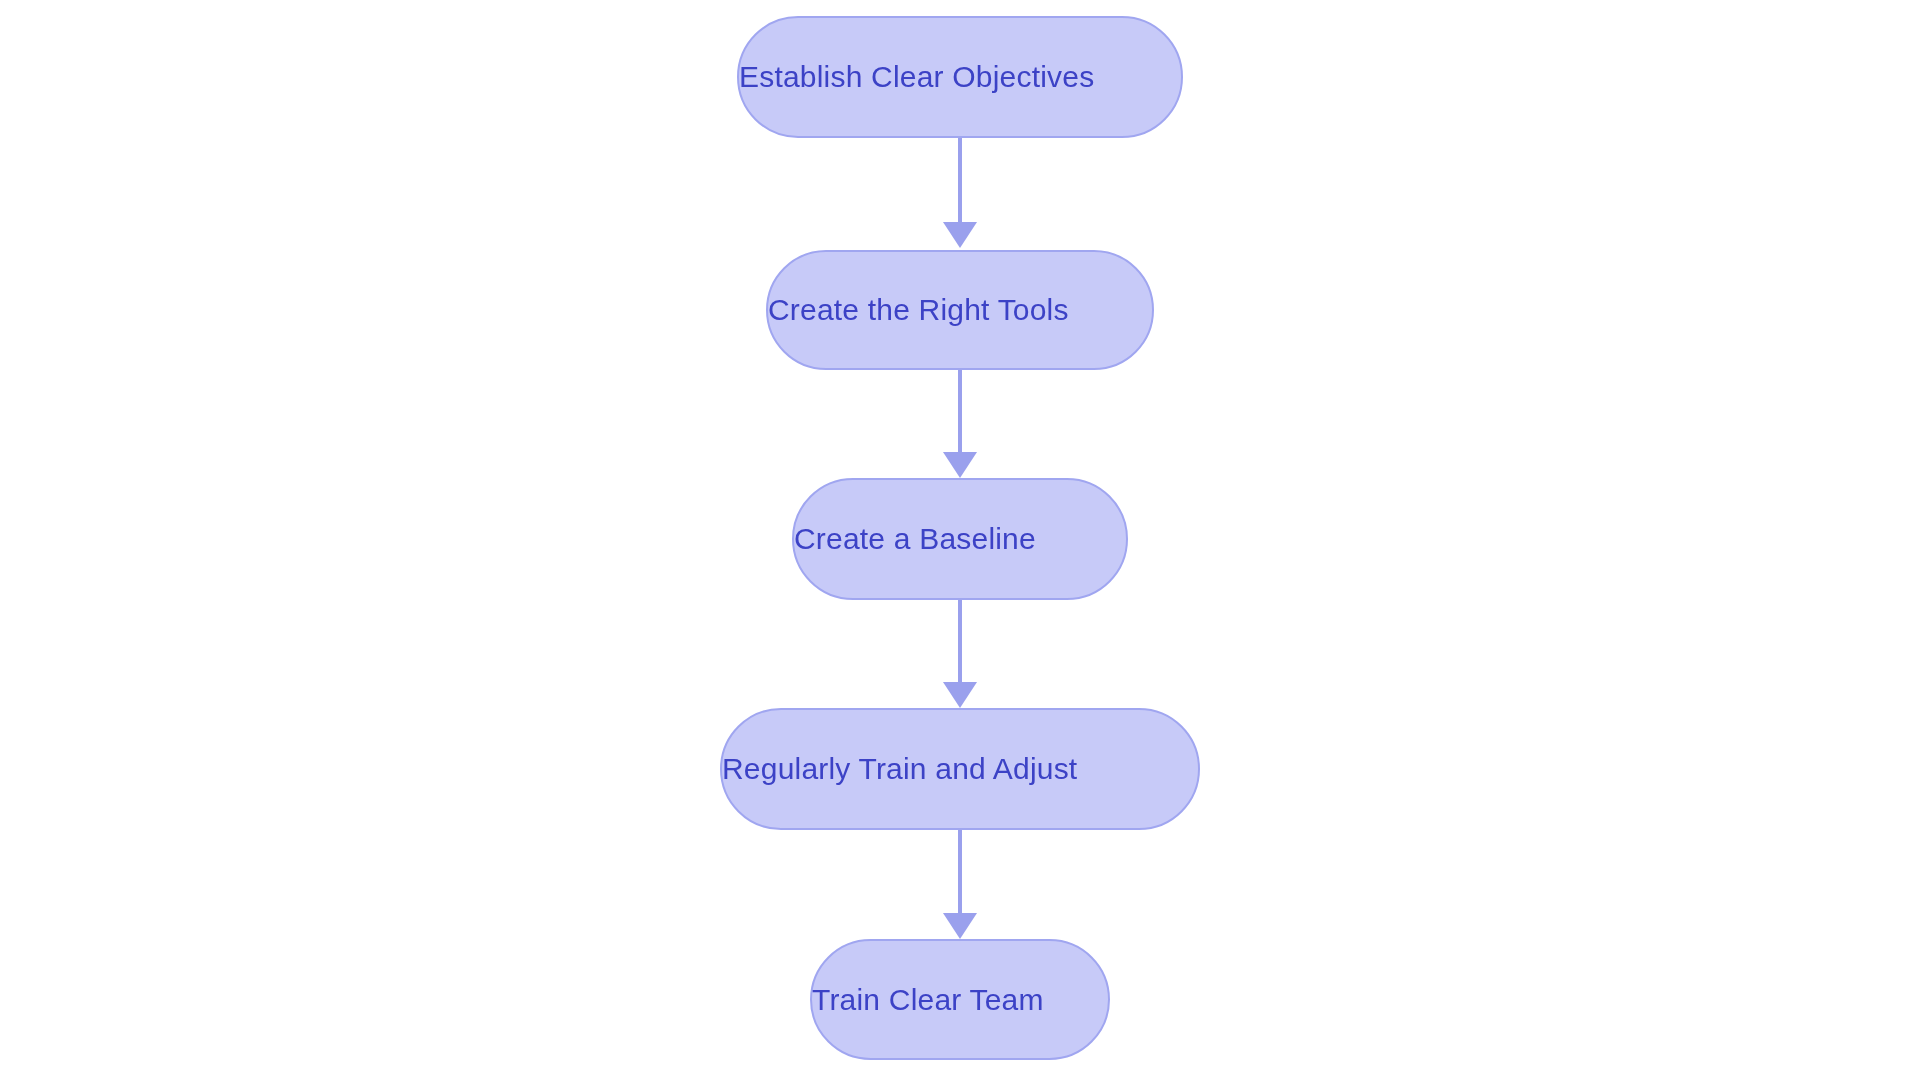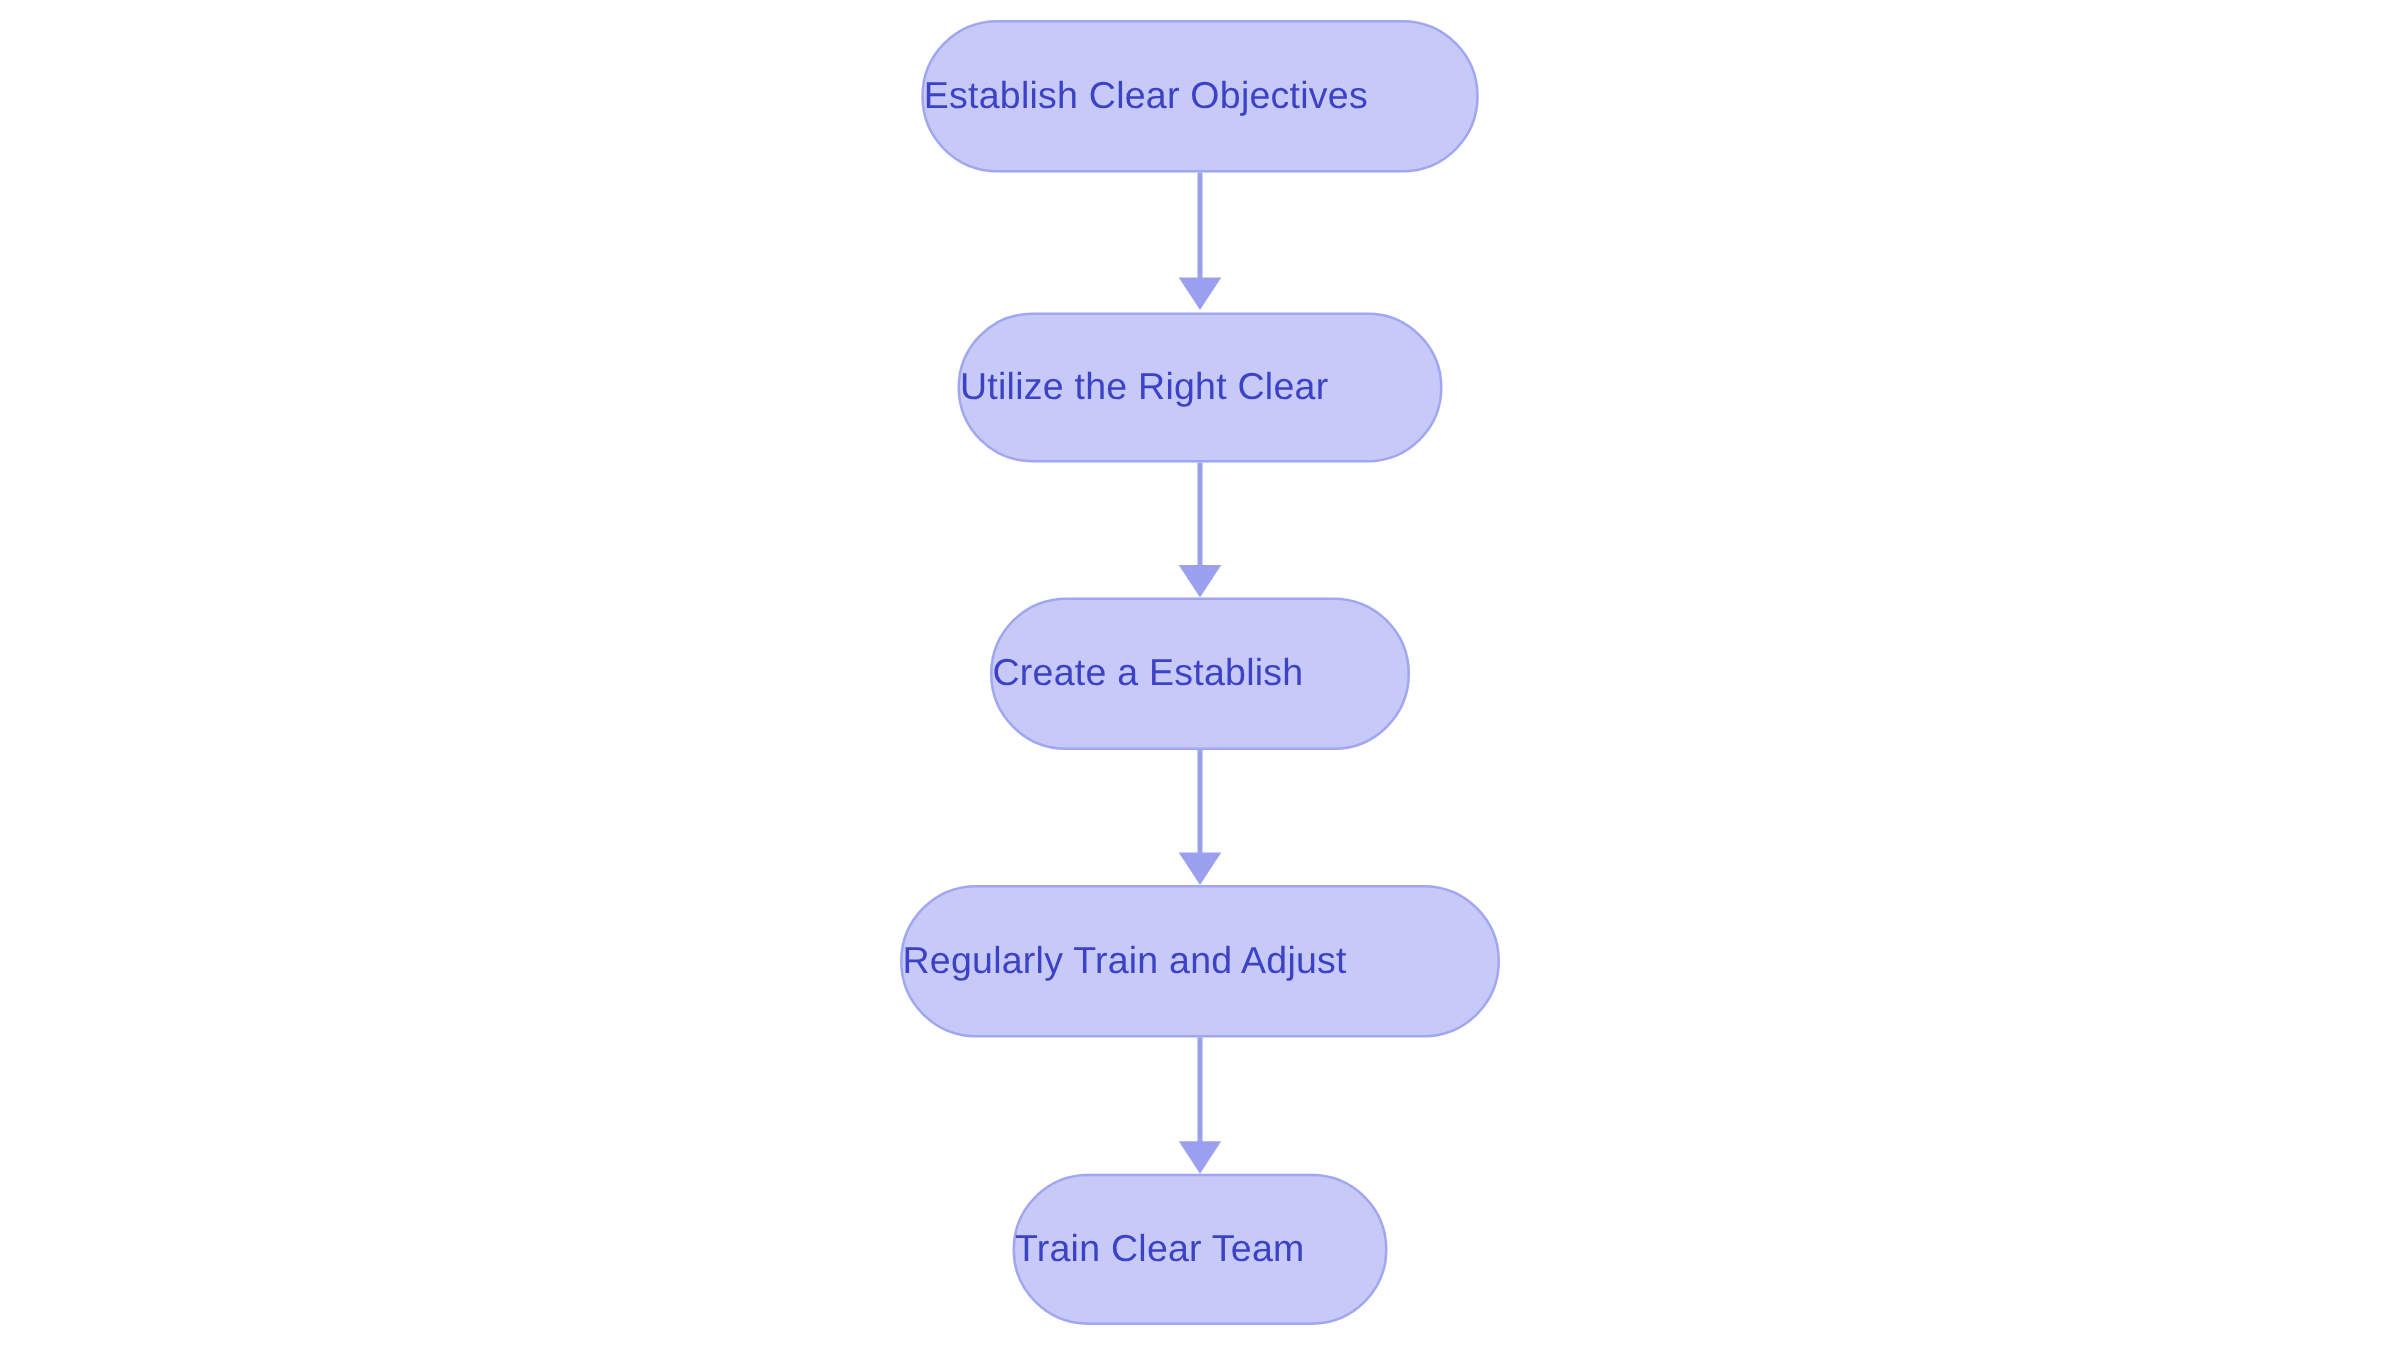--- a/index.html
+++ b/index.html
@@ -81,30 +81,30 @@
   <div class="node node1">
     <span class="node-label">Establish Clear Objectives</span>
   </div>
 
   <div class="arrow arrow1">
     <div class="shaft"></div>
     <div class="head"></div>
   </div>
 
   <div class="node node2">
-    <span class="node-label">Utilize the Right Clear</span>
+    <span class="node-label">Create the Right Tools</span>
   </div>
 
   <div class="arrow arrow2">
     <div class="shaft"></div>
     <div class="head"></div>
   </div>
 
   <div class="node node3">
-    <span class="node-label">Create a Establish</span>
+    <span class="node-label">Create a Baseline</span>
   </div>
 
   <div class="arrow arrow3">
     <div class="shaft"></div>
     <div class="head"></div>
   </div>
 
   <div class="node node4">
     <span class="node-label">Regularly Train and Adjust</span>
   </div>

